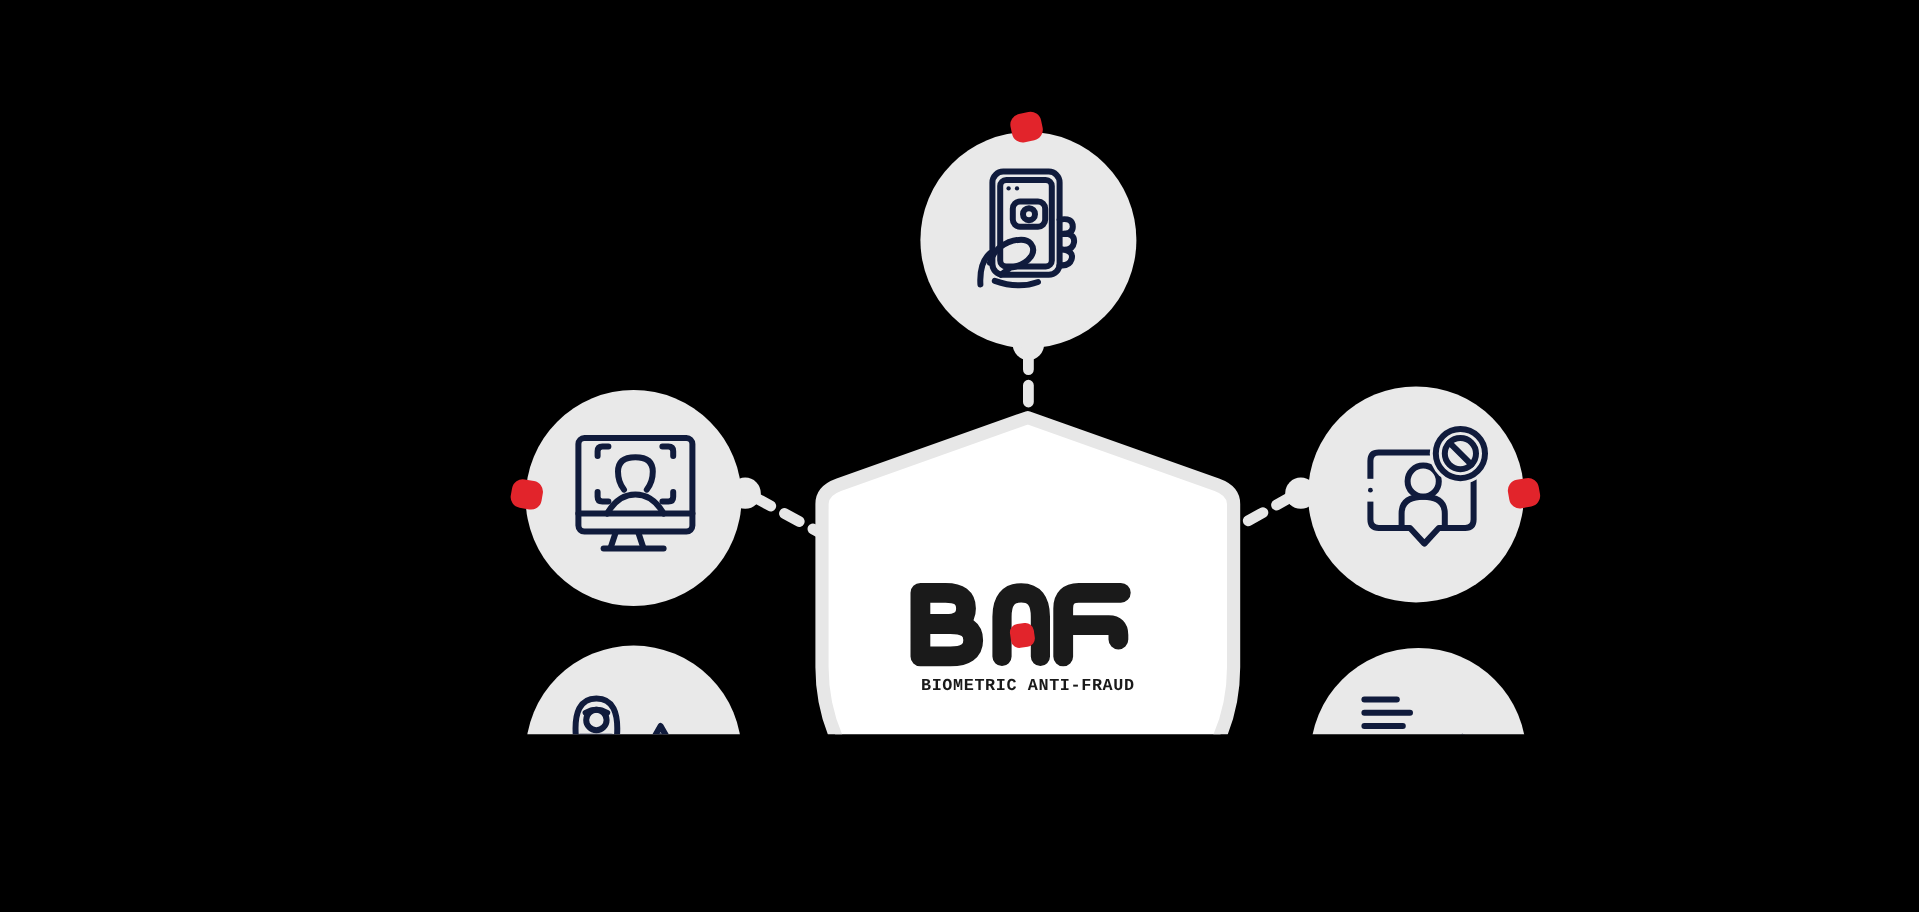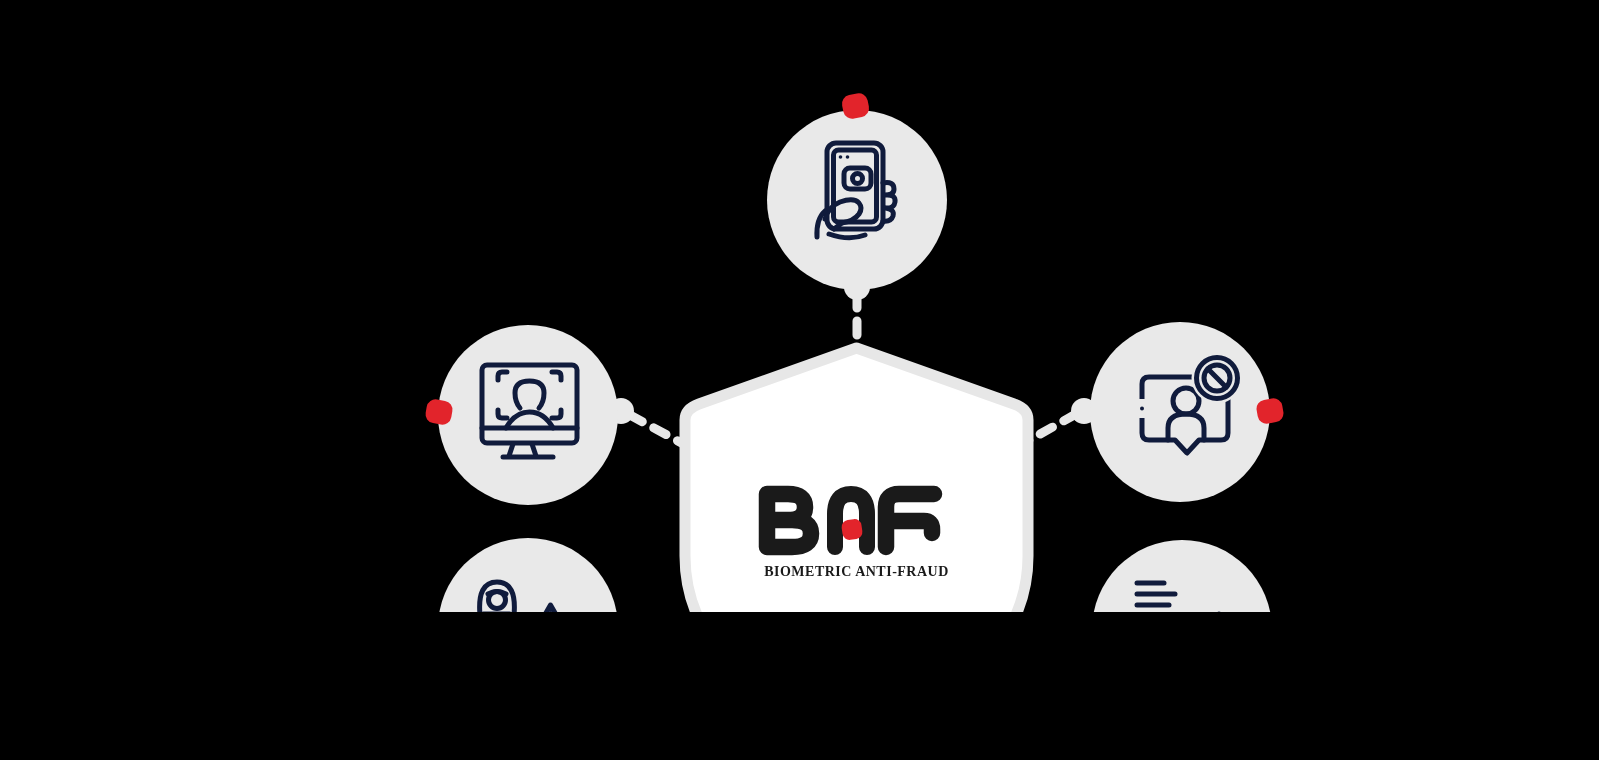--- a/index.html
+++ b/index.html
@@ -1,21 +1,21 @@
 <!DOCTYPE html>
 <html><head>
 <meta charset="utf-8">
 <style>
   html,body{margin:0;padding:0;background:#000;}
   .stage{
     position:relative;
     width:1599px;height:612px;
     background:#000;
     overflow:hidden;
-    font-family:Liberation Serif, serif;
+    font-family:Liberation Mono, monospace;
   }
   .stage svg.scene{position:absolute;left:0;top:0;}
   
   .connector{fill:none;stroke-width:9;stroke-linecap:round;stroke-dasharray:14 13;}
   
   .icon{fill:none;stroke-width:5;stroke-linecap:round;stroke-linejoin:round;}
   .icon .thin{stroke-width:4;}
   .icon .minidash{stroke-dasharray:5 7;stroke-width:4.5;}
   .ink{fill:#101b3c;stroke:none;}
   .halo{fill:#e9e9e9;stroke:none;}

